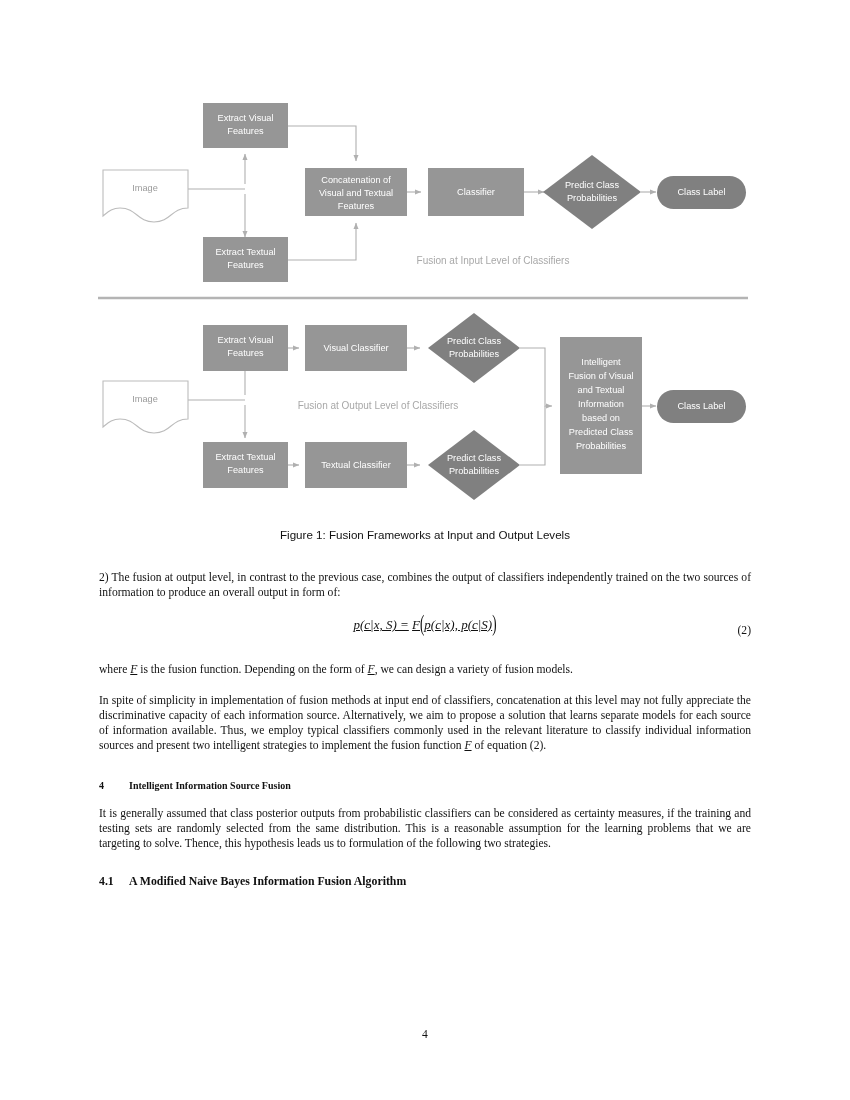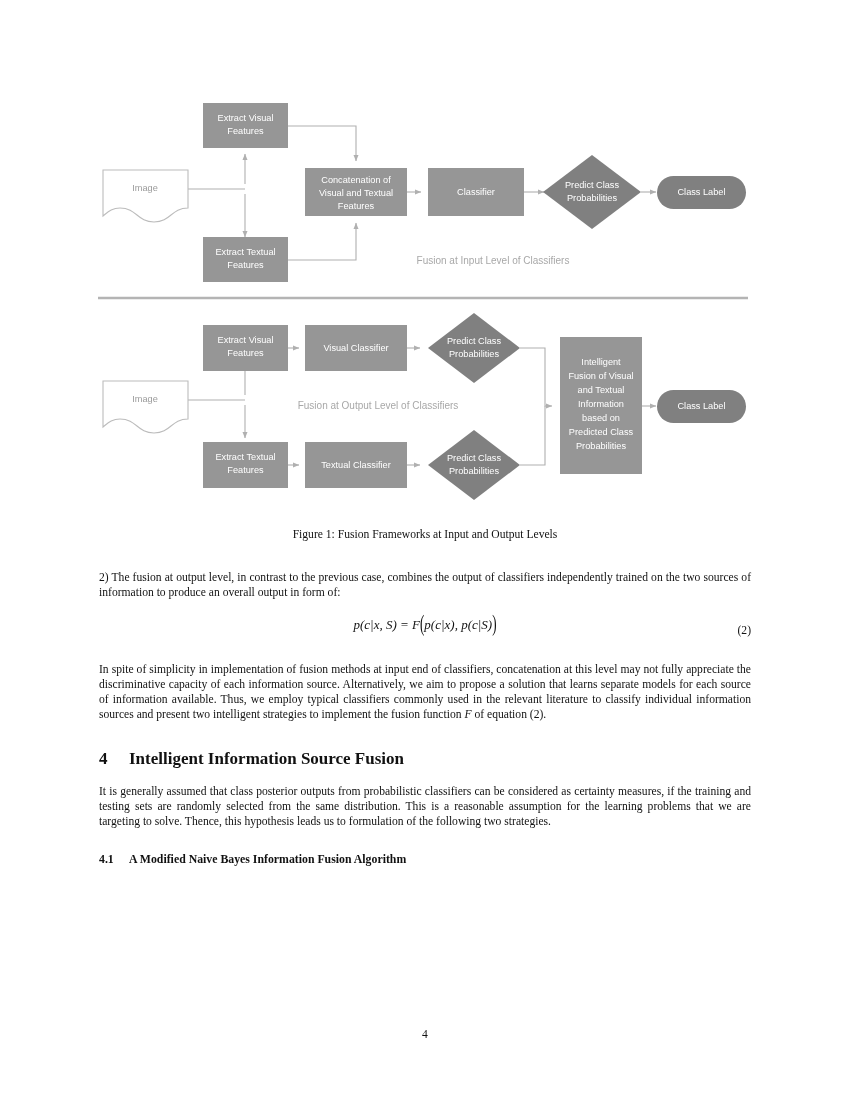--- a/index.html
+++ b/index.html
@@ -52,21 +52,21 @@
   .page-body {
     position: absolute;
     left: 99px;
     top: 528px;
     width: 652px;
   }
   .fig-caption {
     text-align: center;
     font-size: 11.6px;
     margin: 0 0 30px 0;
-    font-family: Liberation Serif, serif;
+    font-family: Liberation Sans, sans-serif;
   }
   p.para {
     font-size: 11.6px;
     line-height: 1.29;
     margin: 16px 0 11px 0;
     text-align: justify;
     text-justify: inter-word;
   }
   p.para.tight { margin-bottom: 9px; }
 
@@ -81,31 +81,31 @@
     text-align: center;
     font-family: "Liberation Serif", serif;
     font-size: 13px;
   }
   .eqnum {
     position: absolute;
     right: 0;
     top: 7px;
     font-size: 11.6px;
   }
-  .mi { font-style: italic; }
+  .mi { font-style: italic; text-decoration: underline; }
   .paren-big {
     display: inline-block;
     transform: scaleY(1.75);
     font-size: 13px;
     position: relative;
     top: -0.5px;
   }
 
   h2.section {
-    font-size: 17px;
+    font-size: 10px;
     font-weight: bold;
     margin: 26px 0 14px 0;
     font-family: "Liberation Serif", serif;
   }
   h2.section .secnum { display: inline-block; width: 30px; }
 
   h3.subsection {
     font-size: 11.8px;
     font-weight: bold;
     margin: 22px 0 27px 0;
@@ -284,20 +284,21 @@
   <p class="para">2) The fusion at output level, in contrast to the previous case, combines the output of classifiers independently trained on the two sources of information to produce an overall output in form of:</p>
 
   <div class="eqrow">
     <div class="eq">
       <span class="mi">p(c|x, S) =</span>
       <span class="mi">F</span><span class="paren-big">(</span><span class="mi">p(c|x), p(c|S)</span><span class="paren-big">)</span>
     </div>
     <div class="eqnum">(2)</div>
   </div>
 
+  <p class="para tight"><span>where </span><span class="mi">F</span><span> is the fusion function. Depending on the form of </span><span class="mi">F</span><span>, we can design a variety of fusion models.</span></p>
 
   <p class="para"><span>In spite of simplicity in implementation of fusion methods at input end of classifiers, concatenation at this level may not fully appreciate the discriminative capacity of each information source. Alternatively, we aim to propose a solution that learns separate models for each source of information available. Thus, we employ typical classifiers commonly used in the relevant literature to classify individual information sources and present two intelligent strategies to implement the fusion function </span><span class="mi">F</span><span> of equation (2).</span></p>
 
   <h2 class="section"><span class="secnum">4</span><span>Intelligent Information Source Fusion</span></h2>
 
   <p class="para">It is generally assumed that class posterior outputs from probabilistic classifiers can be considered as certainty measures, if the training and testing sets are randomly selected from the same distribution. This is a reasonable assumption for the learning problems that we are targeting to solve. Thence, this hypothesis leads us to formulation of the following two strategies.</p>
 
   <h3 class="subsection"><span class="secnum">4.1</span><span>A Modified Naive Bayes Information Fusion Algorithm</span></h3>
 
 

